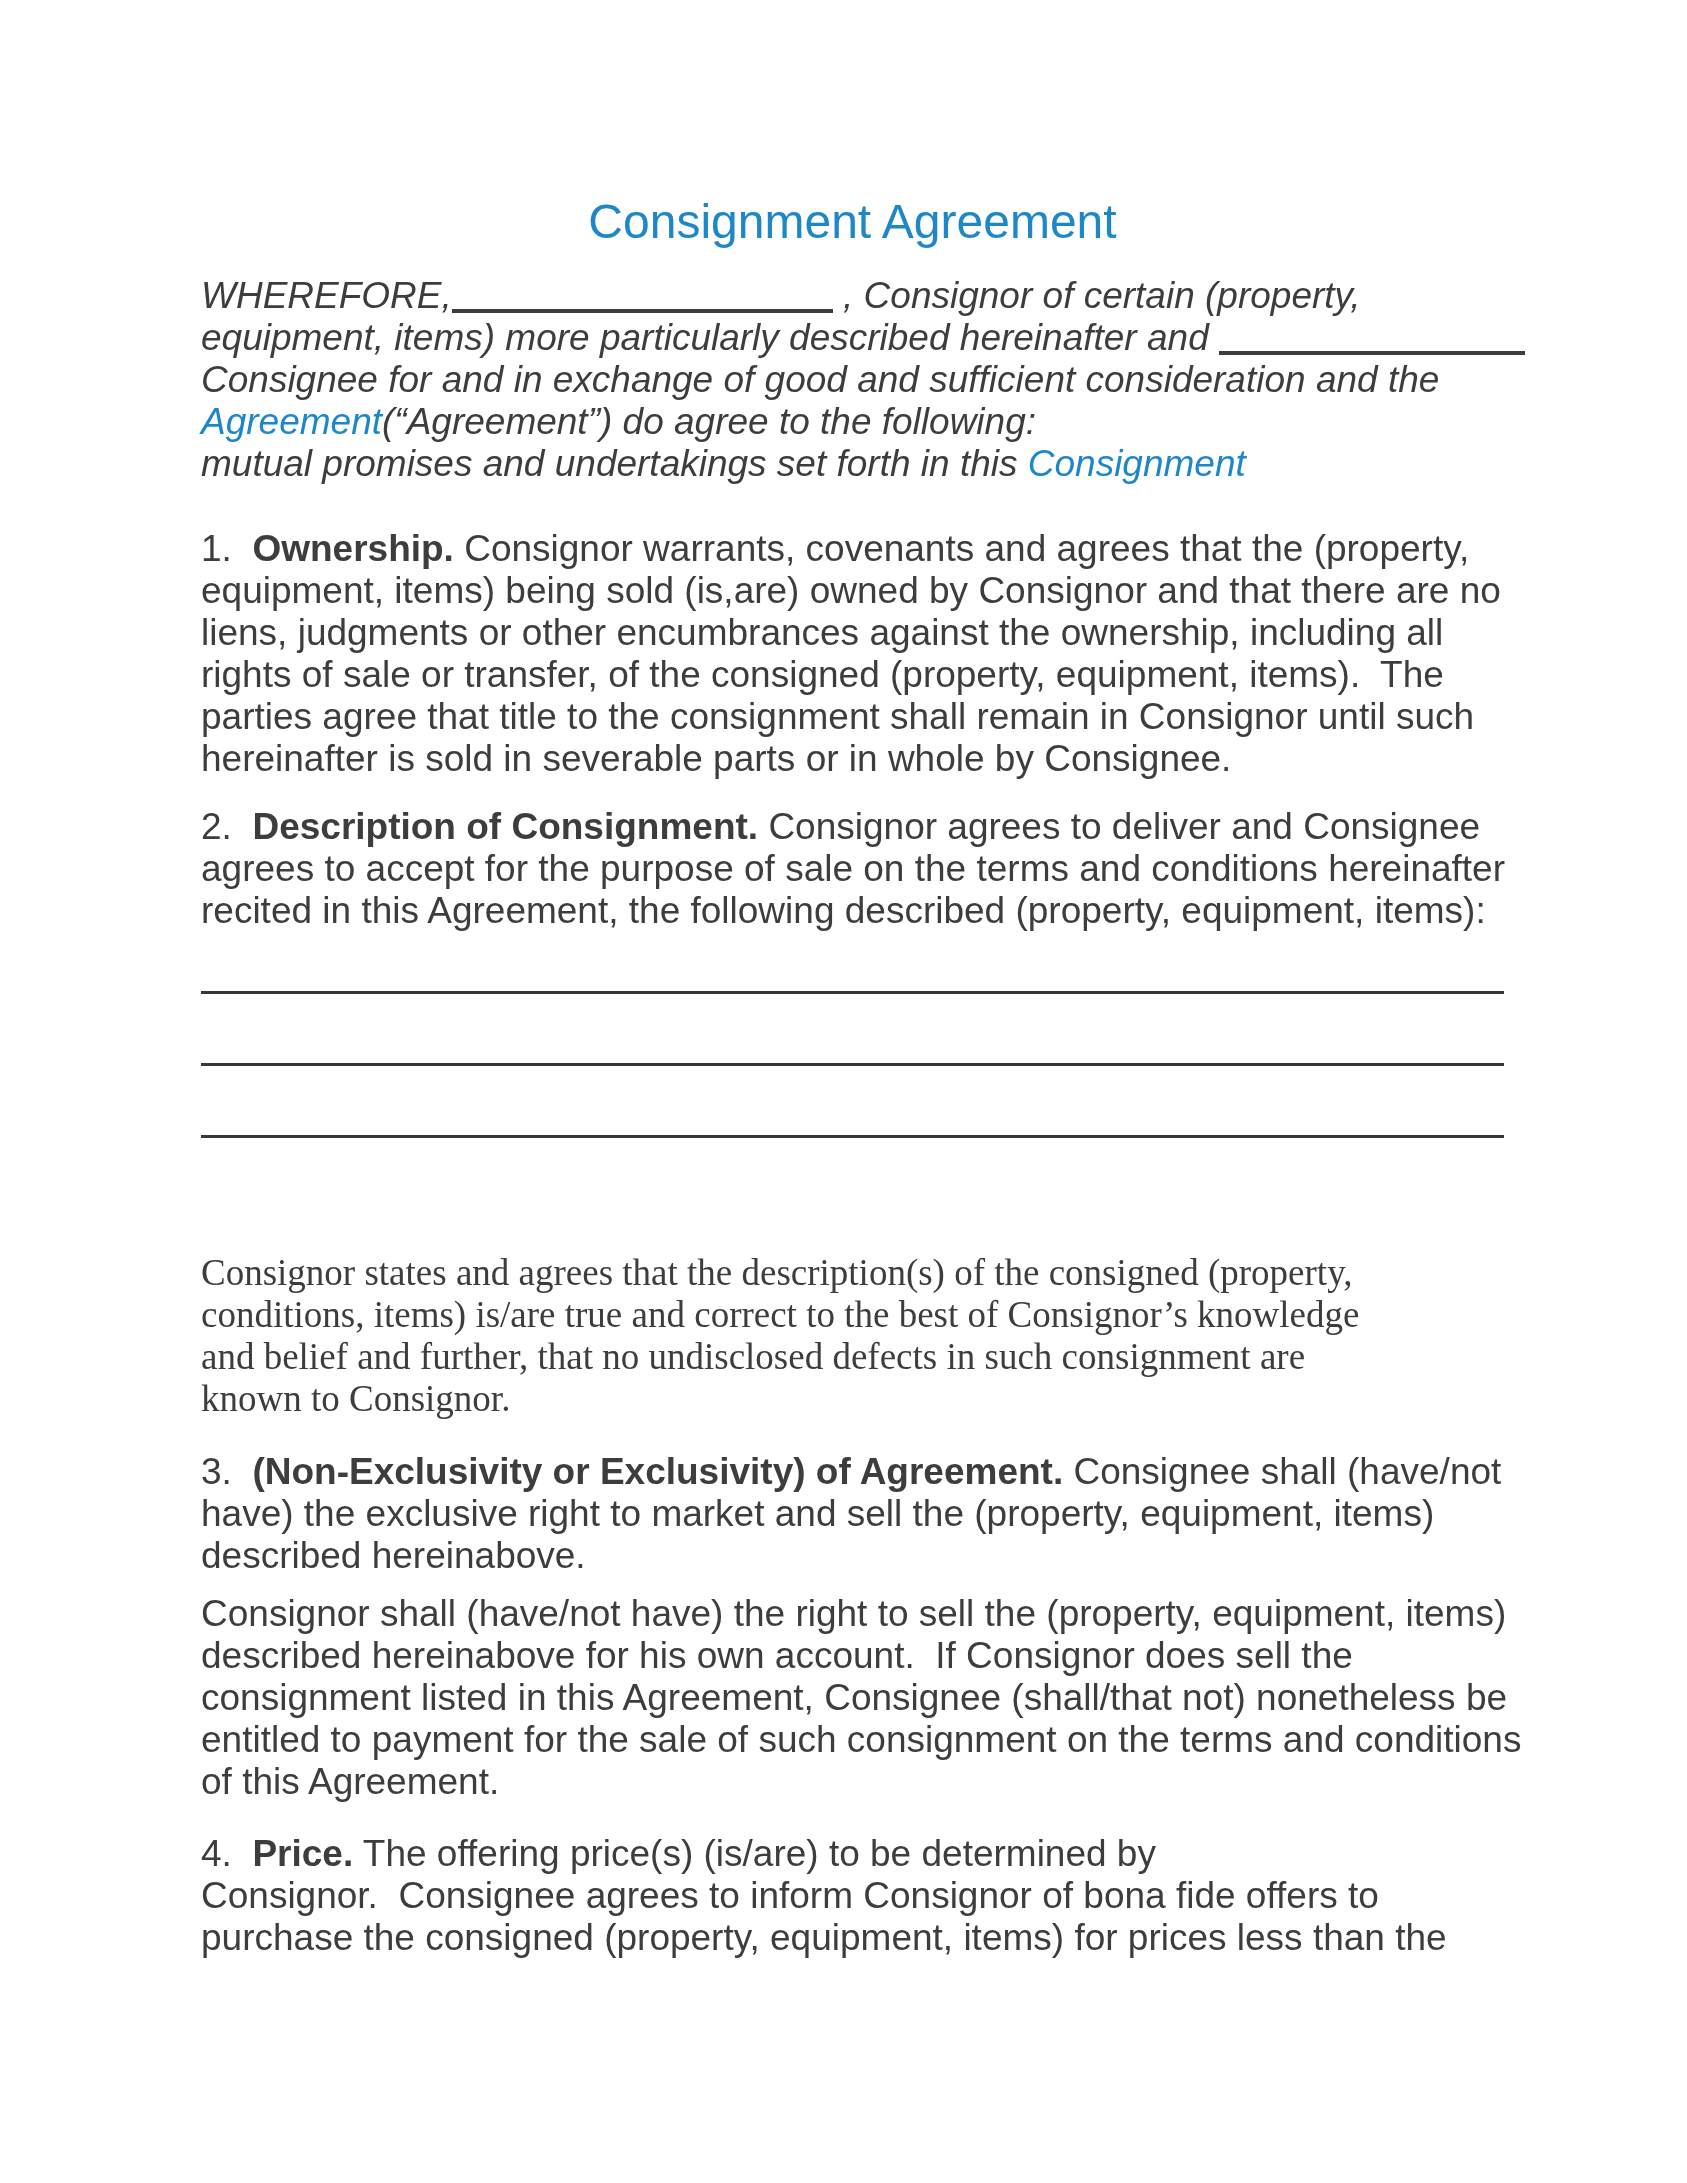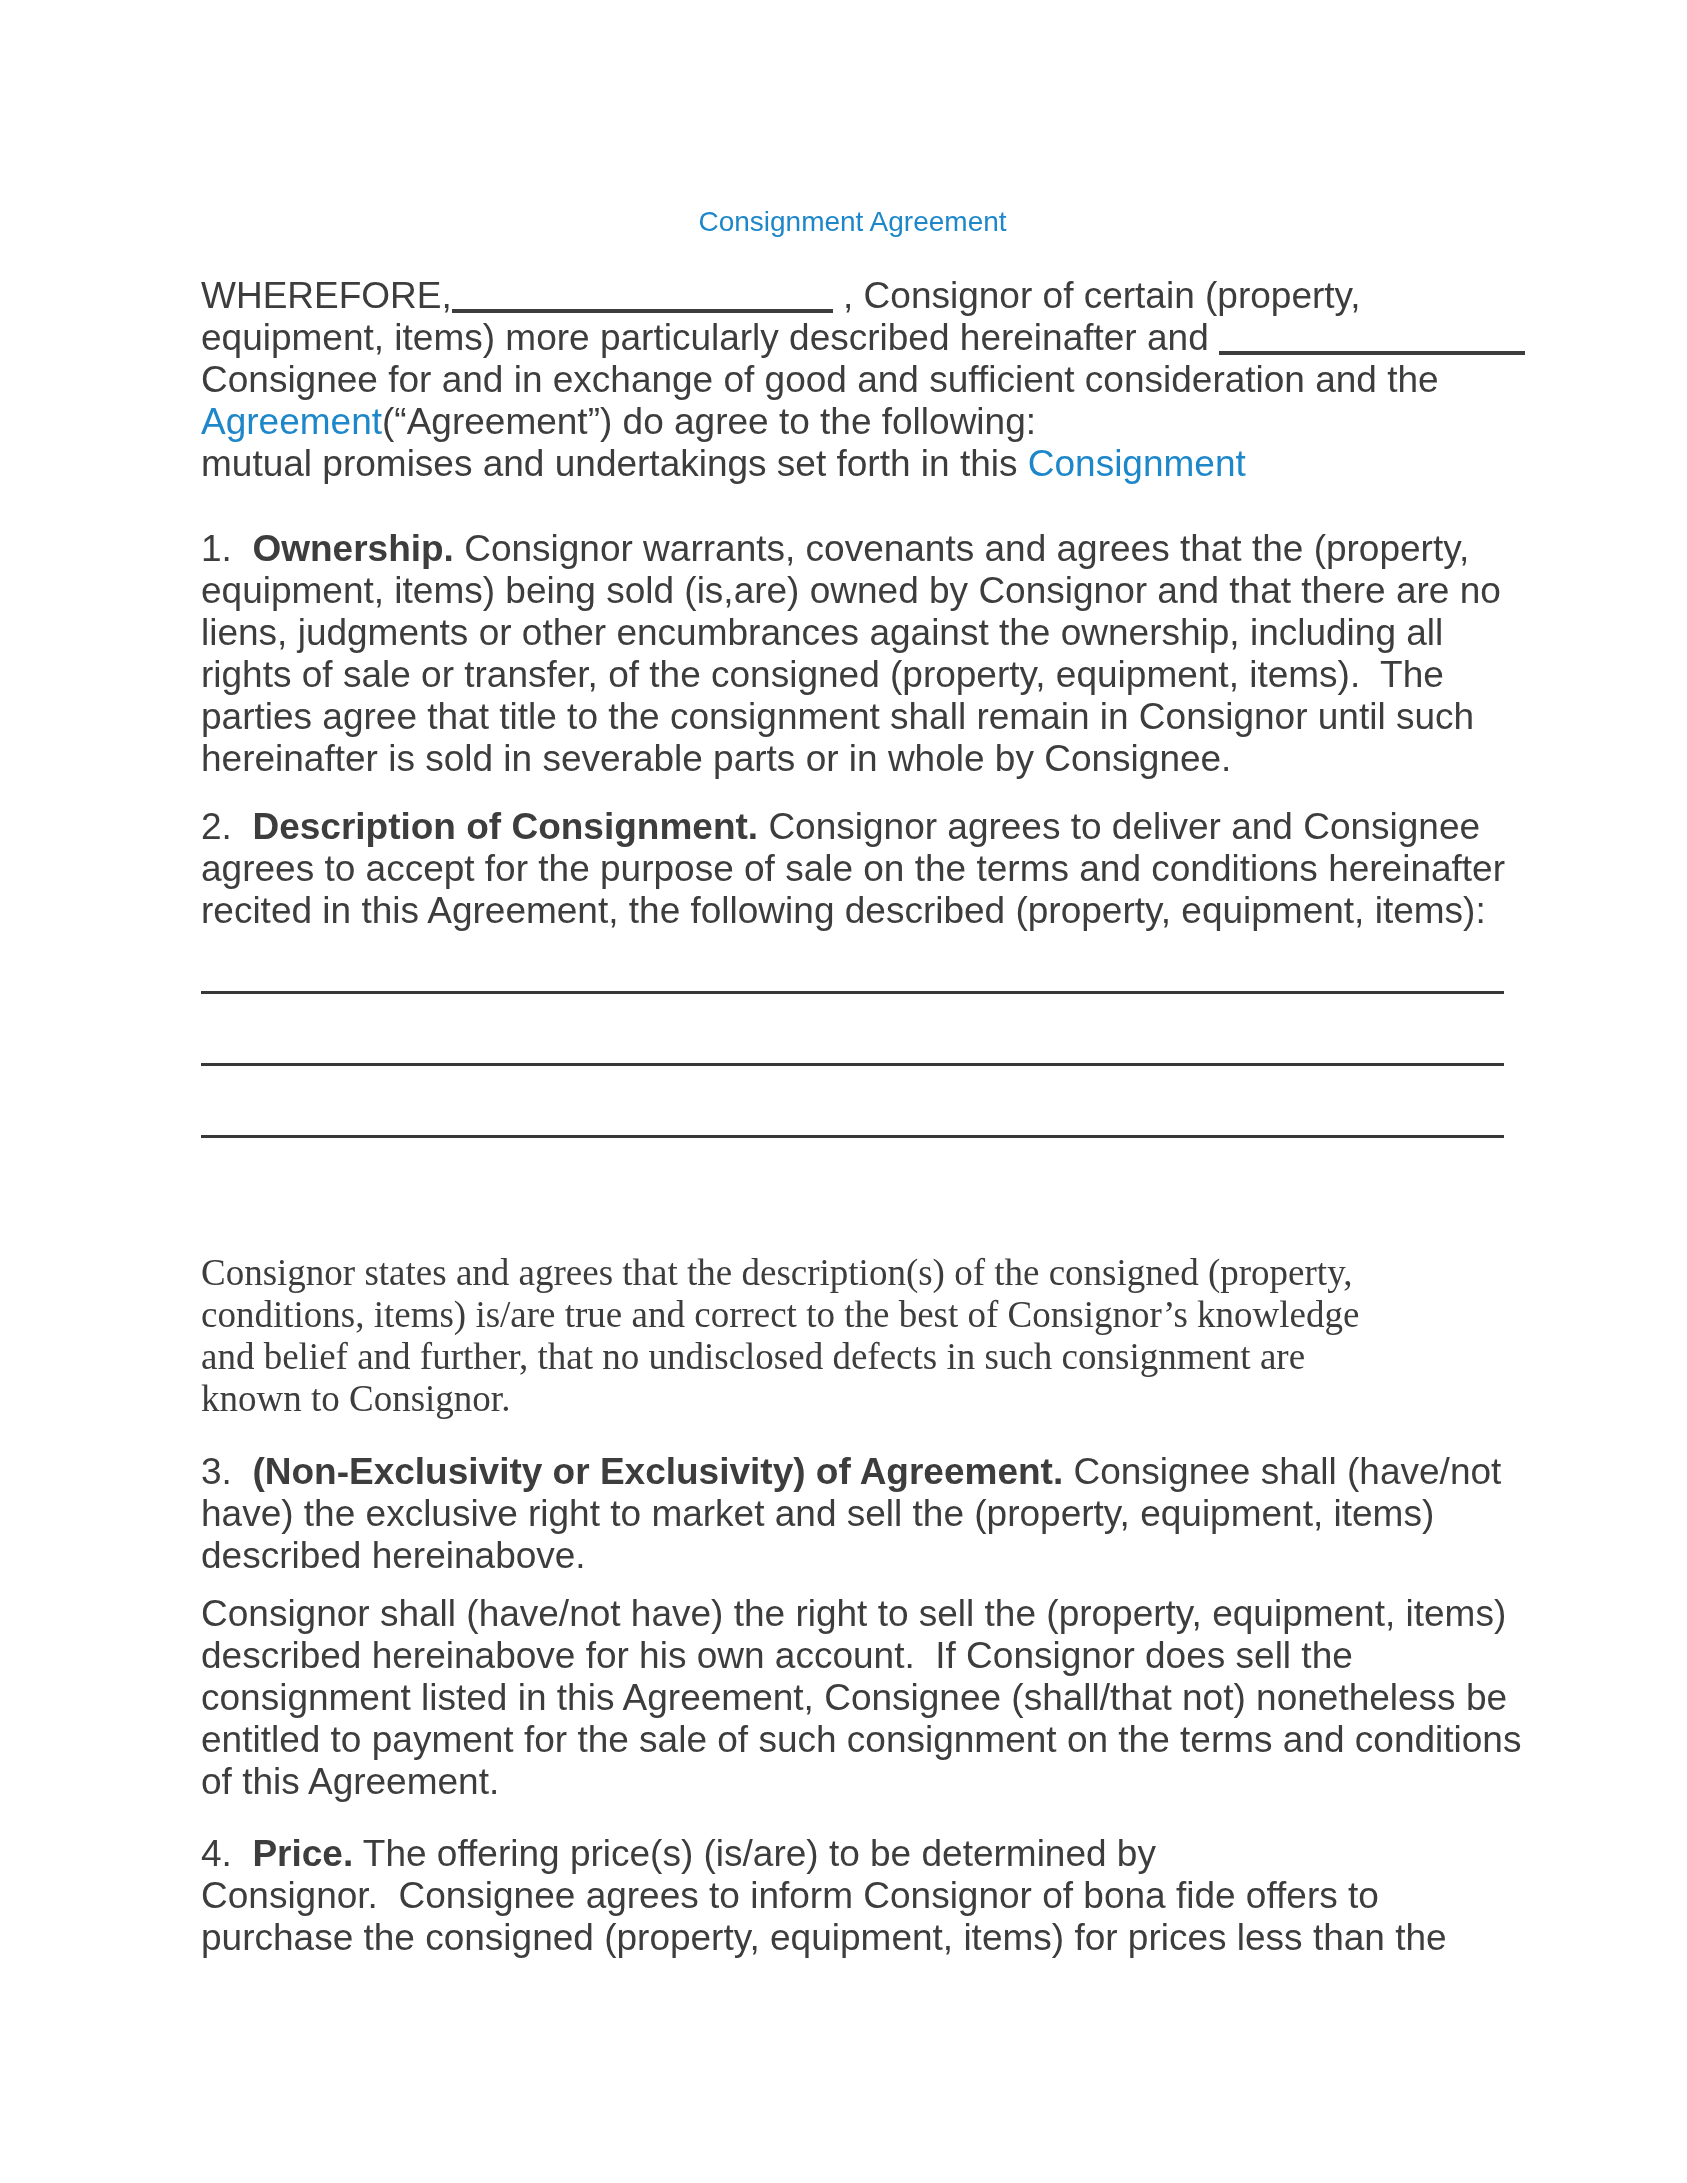--- a/index.html
+++ b/index.html
@@ -10,38 +10,38 @@
     font-family: "Liberation Sans", "DejaVu Sans", sans-serif;
     color: var(--text-color, #3d3d3d);
     font-size: 37px;
     line-height: 42px;
   }
   .page { position: relative; width: 1687px; height: 2184px; background: #ffffff; overflow: hidden; }
   .content { position: absolute; left: 201px; top: 201px; width: 1303px; }
   .doc-title {
     text-align: center;
     color: var(--accent-blue, #1d87c9);
-    font-size: 28px;
+    font-size: 48px;
     line-height: 42px;
     font-weight: 400;
   }
   .para { }
   .line { white-space: pre; }
   .bold { font-weight: 700; }
   .link { color: var(--accent-blue, #1d87c9); }
   .blank {
     display: inline-block;
     height: 1em;
     border-bottom: 4.4px solid var(--text-color, #3d3d3d);
     vertical-align: -5.2px;
   }
   .rules { width: 100%; }
   .rule-row { height: 72px; border-top: 3.5px solid #383838; width: 100%; }
   
-  [data-name="p-preamble"]          { margin-top: 32px; }
+  [data-name="p-preamble"]          { margin-top: 32px; font-style: italic; }
   [data-name="p-ownership"]         { margin-top: 43px; }
   [data-name="p-description"]       { margin-top: 26px; }
   [data-name="description-fill-lines"] { margin-top: 59px; }
   [data-name="p-consignor-states"]  { margin-top: 45px; font-family: Liberation Serif, serif; }
   [data-name="p-exclusivity"]       { margin-top: 31px; }
   [data-name="p-consignor-right"]   { margin-top: 16px; }
   [data-name="p-price"]             { margin-top: 30px; }
 </style>
 </head>
 <body>

